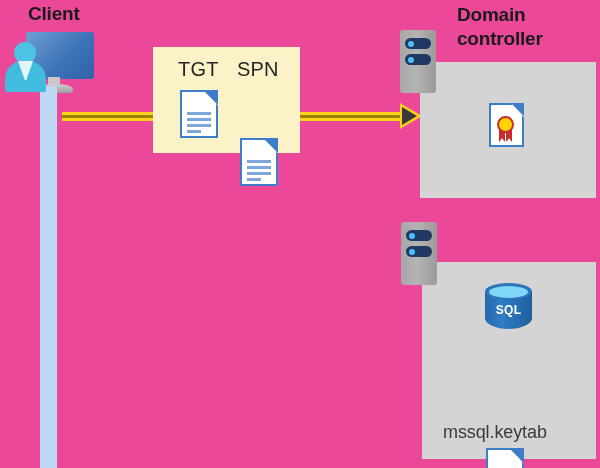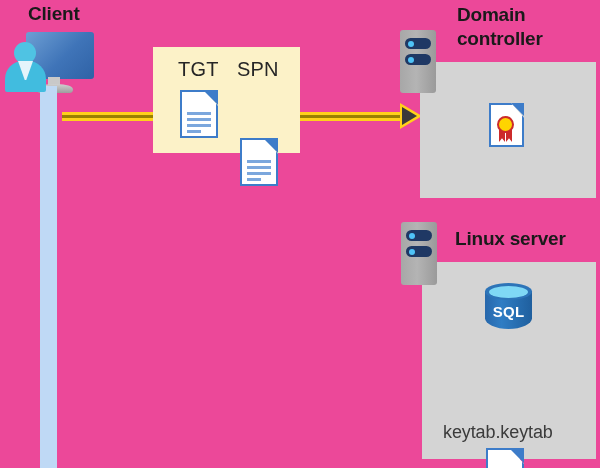--- a/index.html
+++ b/index.html
@@ -263,21 +263,21 @@
     width: 39px;
     height: 12px;
     border-radius: 50%;
     background: #7fd8f5;
   }
   #sql-icon .cyl-text {
     position: absolute;
     left: 0; top: 20px;
     width: 47px;
     text-align: center;
-    font-size: 15px;
+    font-size: 12px;
     font-weight: bold;
     color: #ffffff;
     letter-spacing: 0.3px;
   }
 
   
   #client-icon { left: 4px; top: 26px; width: 92px; height: 66px; }
   #monitor-screen {
     position: absolute;
     left: 22px;
@@ -402,30 +402,29 @@
     <div class="seal"></div>
   </div>
 
   <div class="abs panel" id="linux-panel"></div>
 
   <div class="abs server-icon" id="linux-server">
     <div class="bay"></div>
     <div class="bay"></div>
   </div>
 
-  <div class="abs title" id="linux-title">Linux server</div>
 
   <div class="abs" id="sql-icon">
     <div class="cyl-body"></div>
     <div class="cyl-top"></div>
     <div class="cyl-top-inner"></div>
     <div class="cyl-text">SQL</div>
   </div>
 
   <div class="abs docicon" id="keytab-doc">
     <div class="body"></div>
     <div class="fold"></div>
 
   </div>
 
-  <div class="abs caption" id="keytab-caption">keytab.keytab</div>
+  <div class="abs caption" id="keytab-caption">mssql.keytab</div>
 
 </div>
 
 </body></html>

